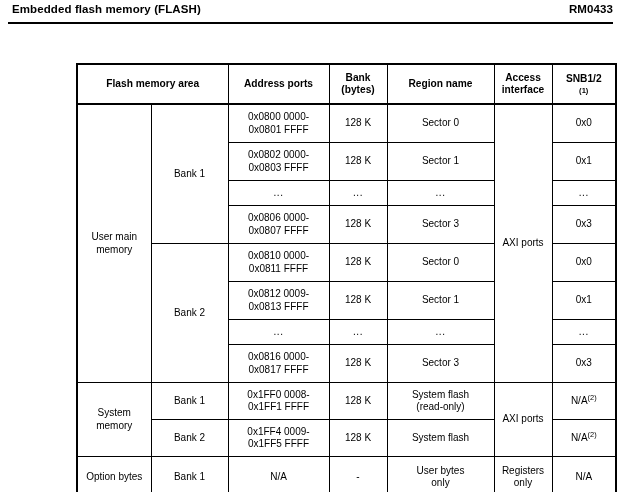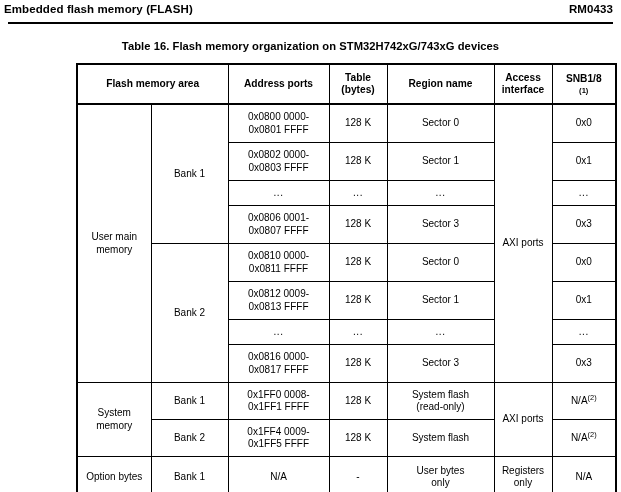--- a/index.html
+++ b/index.html
@@ -23,21 +23,21 @@
   
   .page-header {
     position: absolute;
     left: 0;
     top: 0;
     width: 621px;
     height: 22px;
     display: flex;
     align-items: flex-start;
     justify-content: space-between;
-    padding: 3px 8px 0 4px;
+    padding: 3px 8px 0 12px;
     box-sizing: border-box;
   }
   .page-header .hdr-left,
   .page-header .hdr-right {
     font-size: 11.5px;
     font-weight: bold;
     white-space: nowrap;
     letter-spacing: 0.1px;
   }
   .header-rule {
@@ -124,48 +124,47 @@
 <body>
 
 <div class="page">
 
   <div class="page-header">
     <div class="hdr-left">Embedded flash memory (FLASH)</div>
     <div class="hdr-right">RM0433</div>
   </div>
   <div class="header-rule"></div>
 
-  <div class="table-title">Table 16. Flash memory organization on STM32H742xG/743xG devices</div>
 
   <div class="table-wrap">
     <table class="flash">
       <colgroup>
         <col class="c-area1">
         <col class="c-area2">
         <col class="c-addr">
         <col class="c-size">
         <col class="c-region">
         <col class="c-access">
         <col class="c-snb">
       </colgroup>
       <thead>
         <tr>
           <th colspan="2">Flash memory area</th>
           <th>Address ports</th>
           <th>
-            <span>Table</span><br>
+            <span>Bank</span><br>
             <span>(bytes)</span>
           </th>
           <th>Region name</th>
           <th>
             <span>Access</span><br>
             <span>interface</span>
           </th>
           <th>
-            <span>SNB1/8</span>
+            <span>SNB1/2</span>
             <span class="hdr-note">(1)</span>
           </th>
         </tr>
       </thead>
       <tbody>
 
         <tr class="row-tall">
           <td rowspan="8">
             <span>User main</span><br>
             <span>memory</span>
@@ -190,21 +189,21 @@
           <td>0x1</td>
         </tr>
         <tr class="row-dots">
           <td class="dots">...</td>
           <td class="dots">...</td>
           <td class="dots">...</td>
           <td class="dots">...</td>
         </tr>
         <tr class="row-tall">
           <td class="nowrap">
-            <span>0x0806 0001-</span><br>
+            <span>0x0806 0000-</span><br>
             <span>0x0807 FFFF</span>
           </td>
           <td>128 K</td>
           <td>Sector 3</td>
           <td>0x3</td>
         </tr>
 
         <tr class="row-tall">
           <td rowspan="4">Bank 2</td>
           <td class="nowrap">

